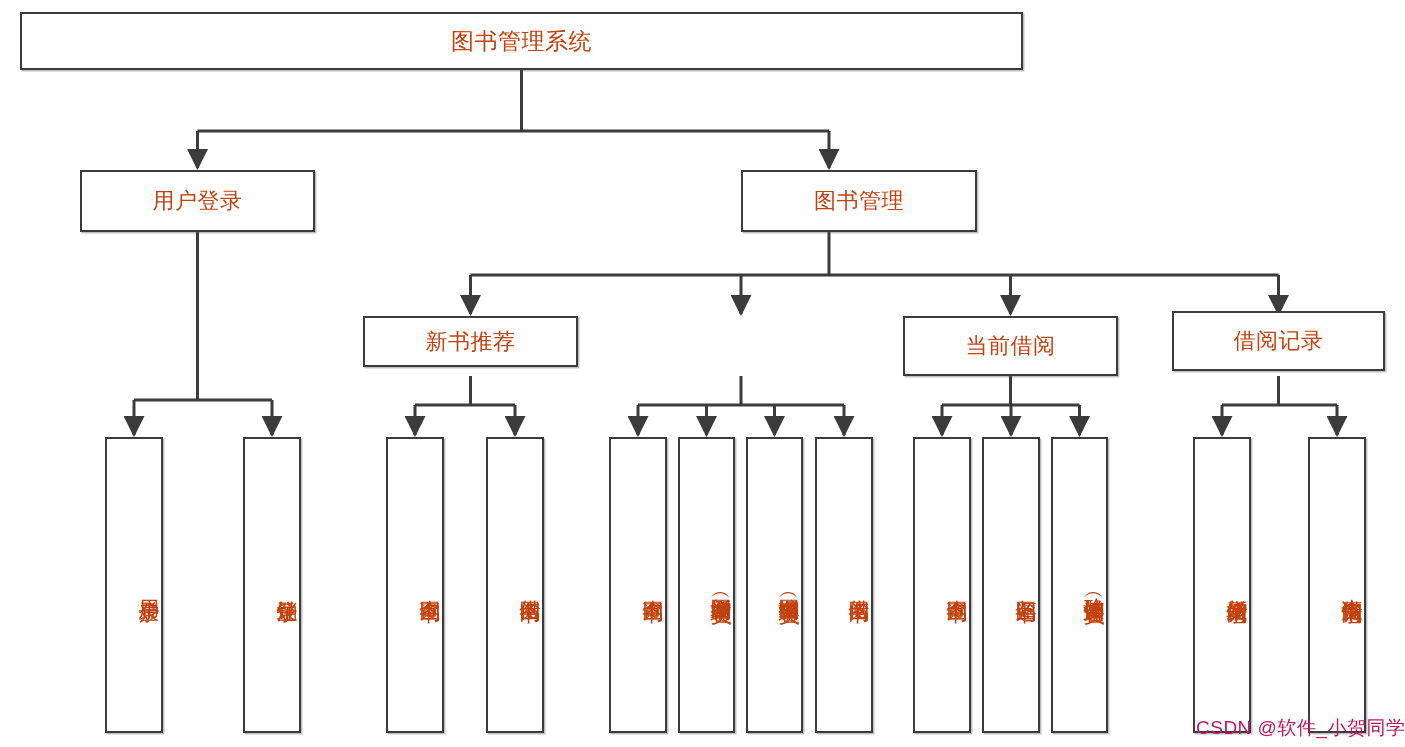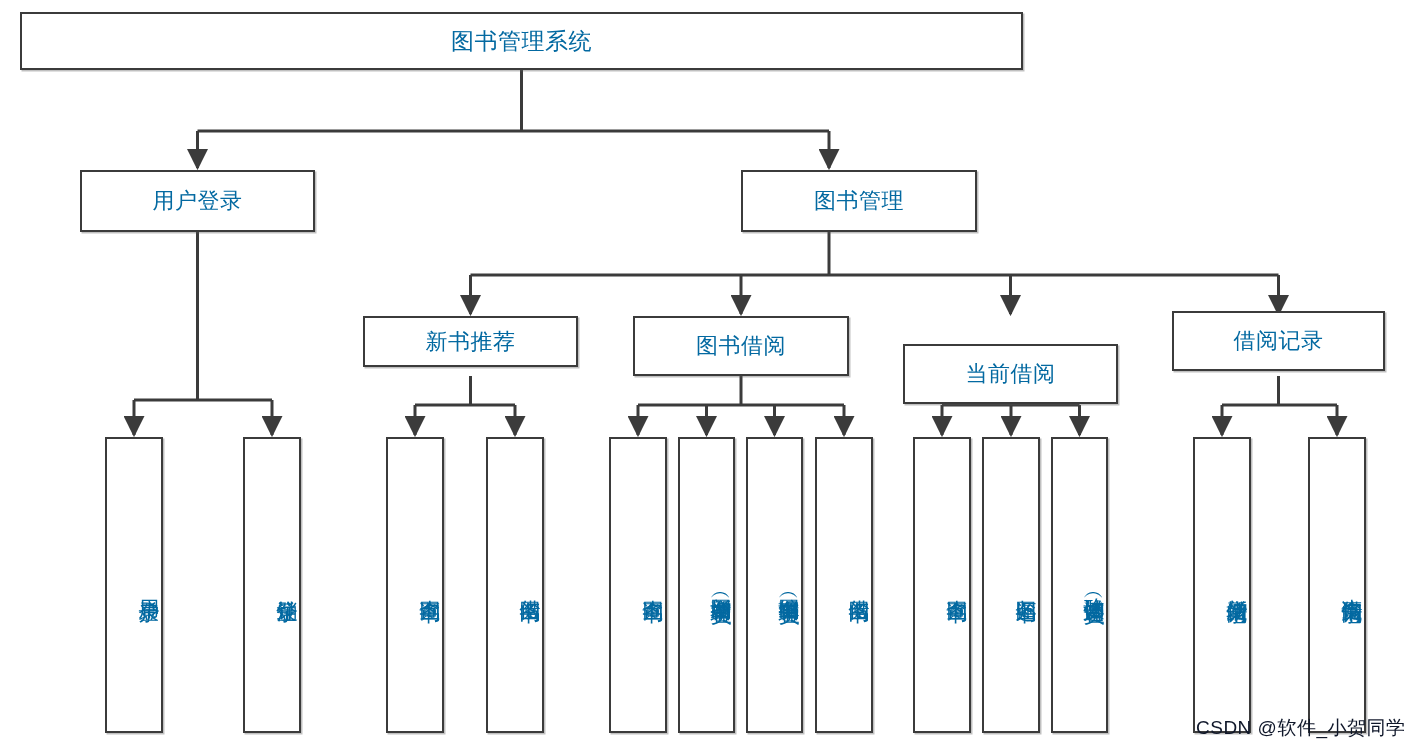--- a/index.html
+++ b/index.html
@@ -28,21 +28,21 @@
   }
   .node {
     position: absolute;
     box-sizing: border-box;
     border: 2px solid #3b3b3b;
     background: #ffffff;
     box-shadow: 1.5px 1.5px 0 rgba(90,90,90,0.38);
     display: flex;
     align-items: center;
     justify-content: center;
-    color: #0369a1;
+    color: #c2410c;
     text-align: right;
   }
   .node.horizontal {
     font-size: 22px;
     letter-spacing: 0.5px;
   }
   .node.root {
     font-size: 23px;
   }
   .node.vertical {
@@ -56,21 +56,21 @@
     justify-content: center;
   }
   .node.vertical .vlabel {
     writing-mode: vertical-rl;
     text-orientation: upright;
     white-space: nowrap;
   }
   .watermark {
     position: absolute;
     font-size: 19px;
-    color: #0f172a;
+    color: #be185d;
     white-space: nowrap;
     letter-spacing: 0.5px;
   }
 </style>
 </head>
 <body>
 
 <div id="canvas">
 
   <svg id="edges" viewBox="0 0 1405 747" width="1405" height="747" aria-hidden="true">
@@ -123,24 +123,21 @@
   <div class="node horizontal" style="left: 80px; top: 170px; width: 235px; height: 62px;">
     <span>用户登录</span>
   </div>
   <div class="node horizontal" style="left: 741px; top: 170px; width: 236px; height: 62px;">
     <span>图书管理</span>
   </div>
 
   <div class="node horizontal" style="left: 363px; top: 316px; width: 215px; height: 51px;">
     <span>新书推荐</span>
   </div>
-  <div class="node horizontal" style="left: 633px; top: 316px; width: 216px; height: 60px;">
-    <span>图书借阅</span>
-  </div>
-  <div class="node horizontal" style="left: 903px; top: 316px; width: 215px; height: 60px; margin-top: 28px;">
+  <div class="node horizontal" style="left: 903px; top: 316px; width: 215px; height: 60px;">
     <span>当前借阅</span>
   </div>
   <div class="node horizontal" style="left: 1172px; top: 311px; width: 213px; height: 60px;">
     <span>借阅记录</span>
   </div>
 
   <div class="node vertical" style="left: 105px; top: 437px; width: 58px; height: 296px;">
     <span class="vlabel">用户登录</span>
   </div>
   <div class="node vertical" style="left: 243px; top: 437px; width: 58px; height: 296px;">

